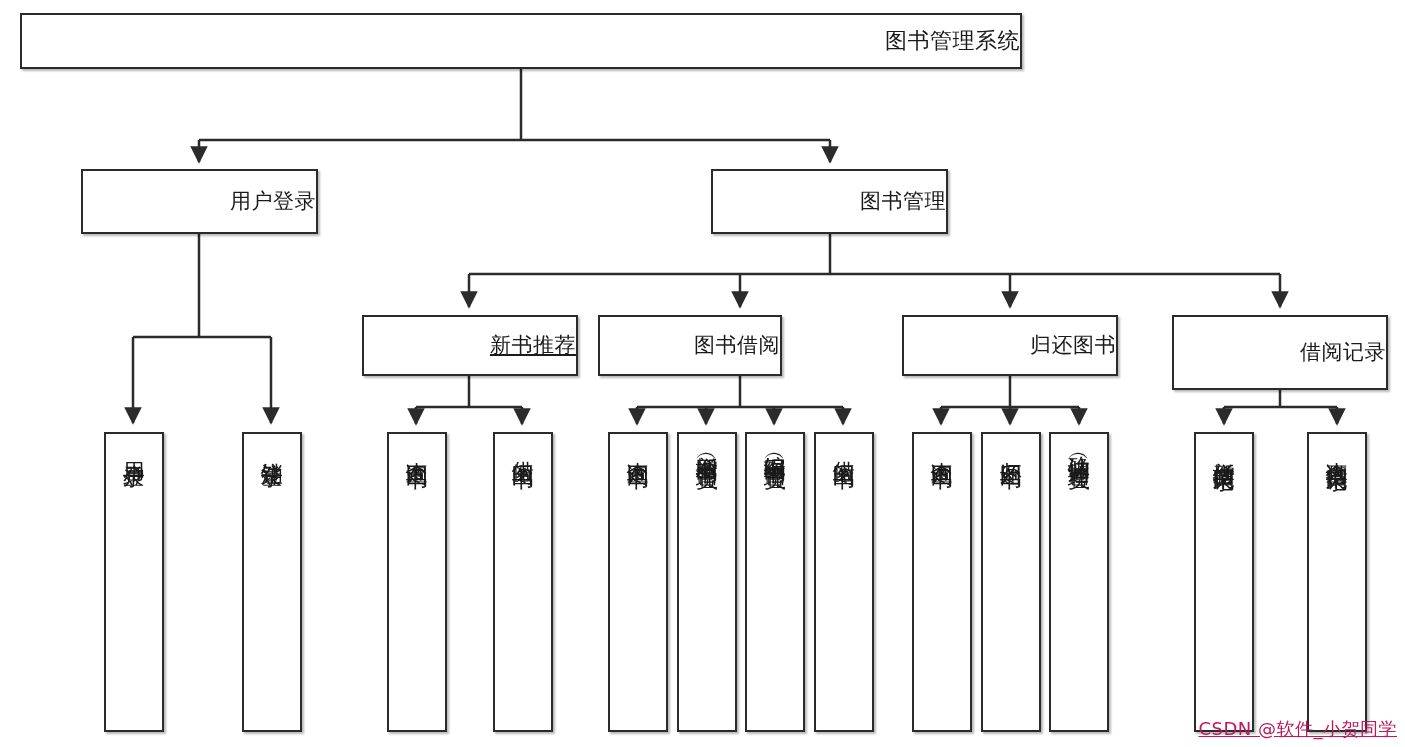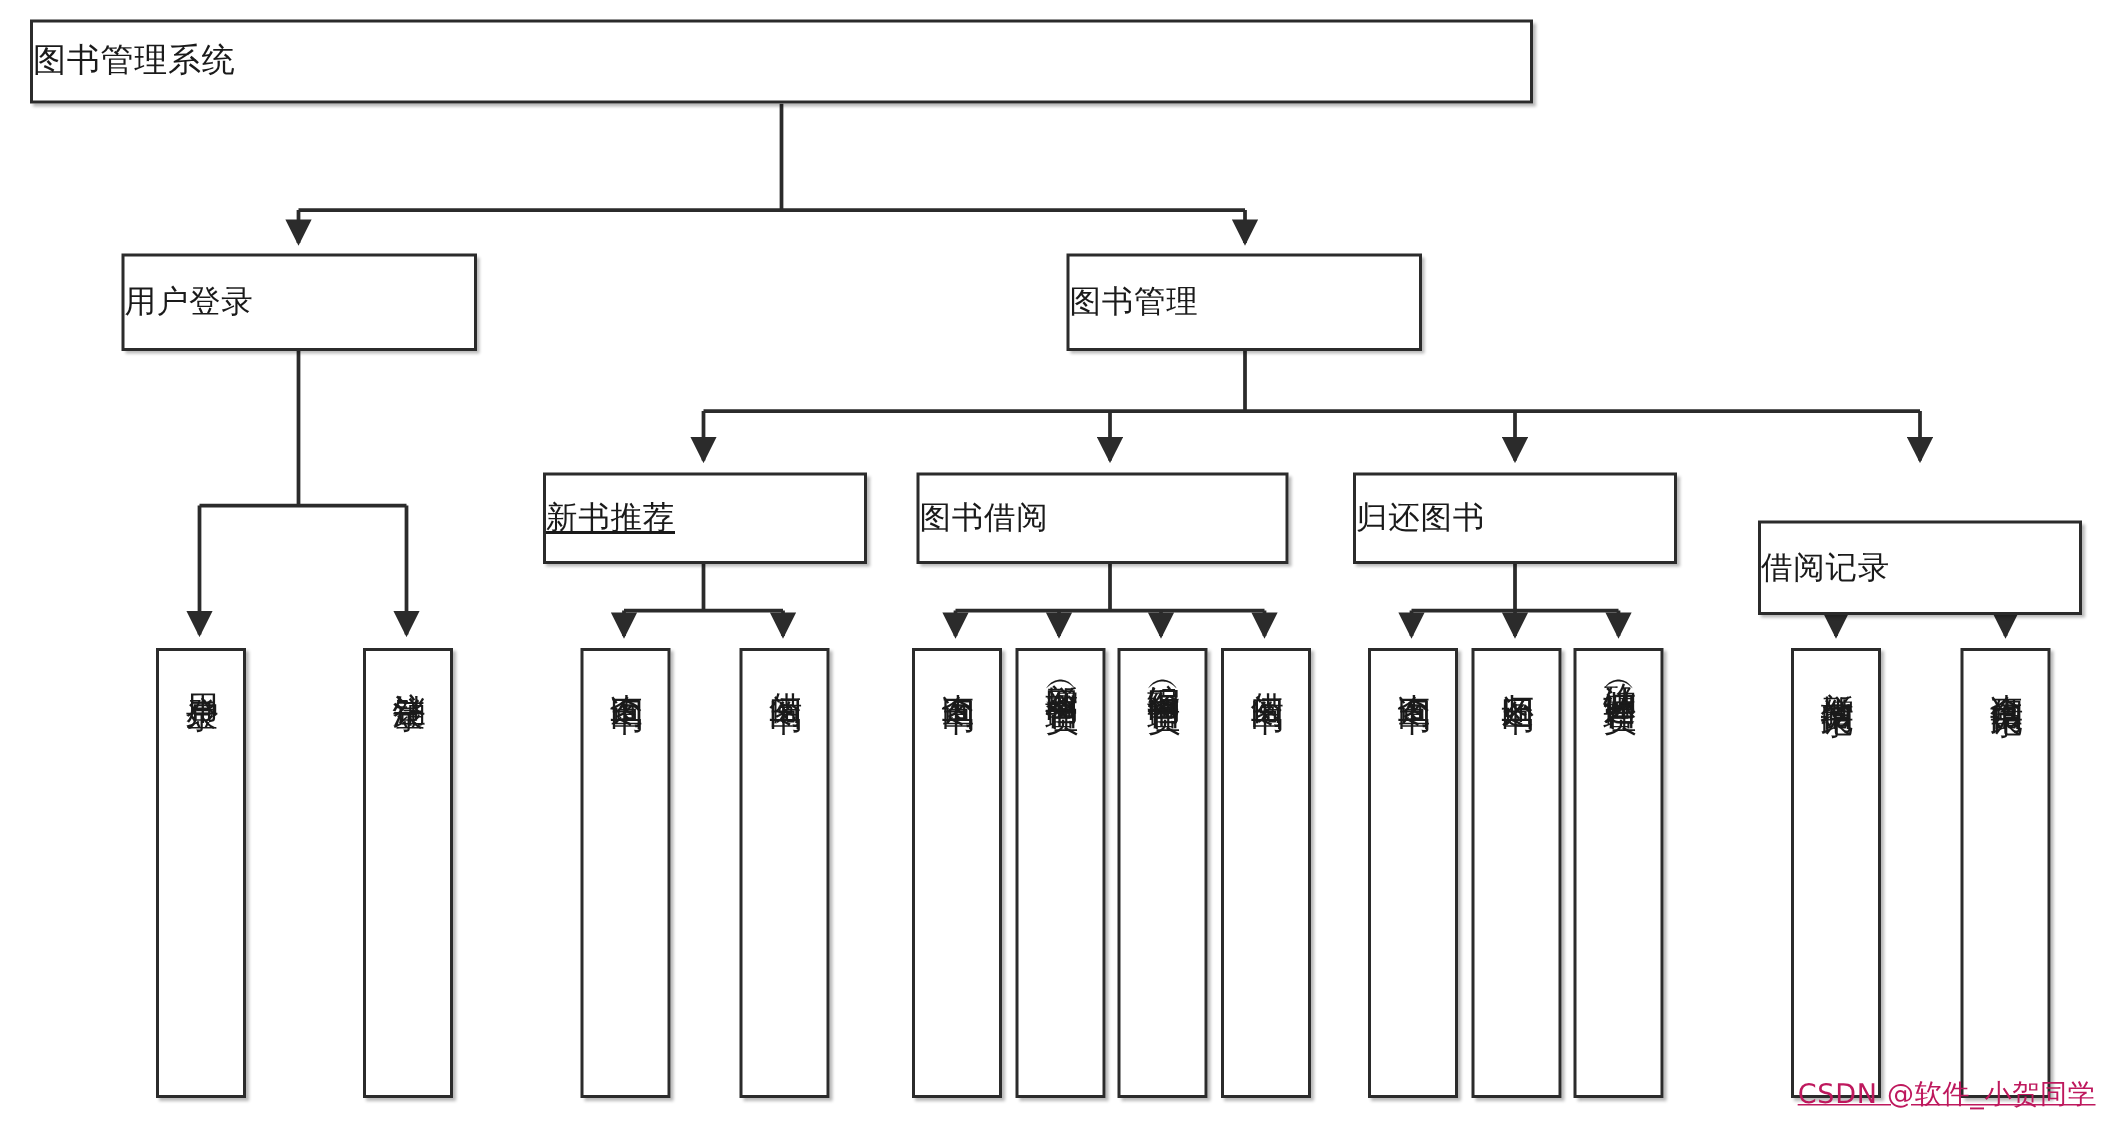--- a/index.html
+++ b/index.html
@@ -24,21 +24,21 @@
     pointer-events: none;
   }
   .node {
     position: absolute;
     box-sizing: border-box;
     background: #ffffff;
     border: 2px solid #2b2b2b;
     box-shadow: 2px 2px 2px rgba(0,0,0,0.28);
     display: flex;
     align-items: center;
-    justify-content: flex-start;
+    justify-content: flex-end;
     color: #1a1a1a;
   }
   .node .label {
     font-size: 21px;
     line-height: 1.15;
     letter-spacing: 0.5px;
     white-space: nowrap;
   }
   .node.root .label { font-size: 22px; }
   .node.leaf {
@@ -131,27 +131,27 @@
   <div class="node" style="left:81px; top:169px; width:237px; height:65px;">
     <span class="label">用户登录</span>
   </div>
   <div class="node" style="left:711px; top:169px; width:237px; height:65px;">
     <span class="label">图书管理</span>
   </div>
 
   <div class="node" style="left:362px; top:315px; width:216px; height:61px;text-decoration:underline;">
     <span class="label">新书推荐</span>
   </div>
-  <div class="node" style="left:611px; top:315px; width:248px; height:61px;">
+  <div class="node" style="left:598px; top:315px; width:184px; height:61px;">
     <span class="label">图书借阅</span>
   </div>
   <div class="node" style="left:902px; top:315px; width:216px; height:61px;">
     <span class="label">归还图书</span>
   </div>
-  <div class="node" style="left:1172px; top:315px; width:216px; height:63px;margin-top:32px;">
+  <div class="node" style="left:1172px; top:315px; width:216px; height:75px;">
     <span class="label">借阅记录</span>
   </div>
 
   <div class="node leaf" style="left:104px; top:432px; width:60px; height:300px;">
     <span class="label">用户登录</span>
   </div>
   <div class="node leaf" style="left:242px; top:432px; width:60px; height:300px;">
     <span class="label">注销登录</span>
   </div>
 

